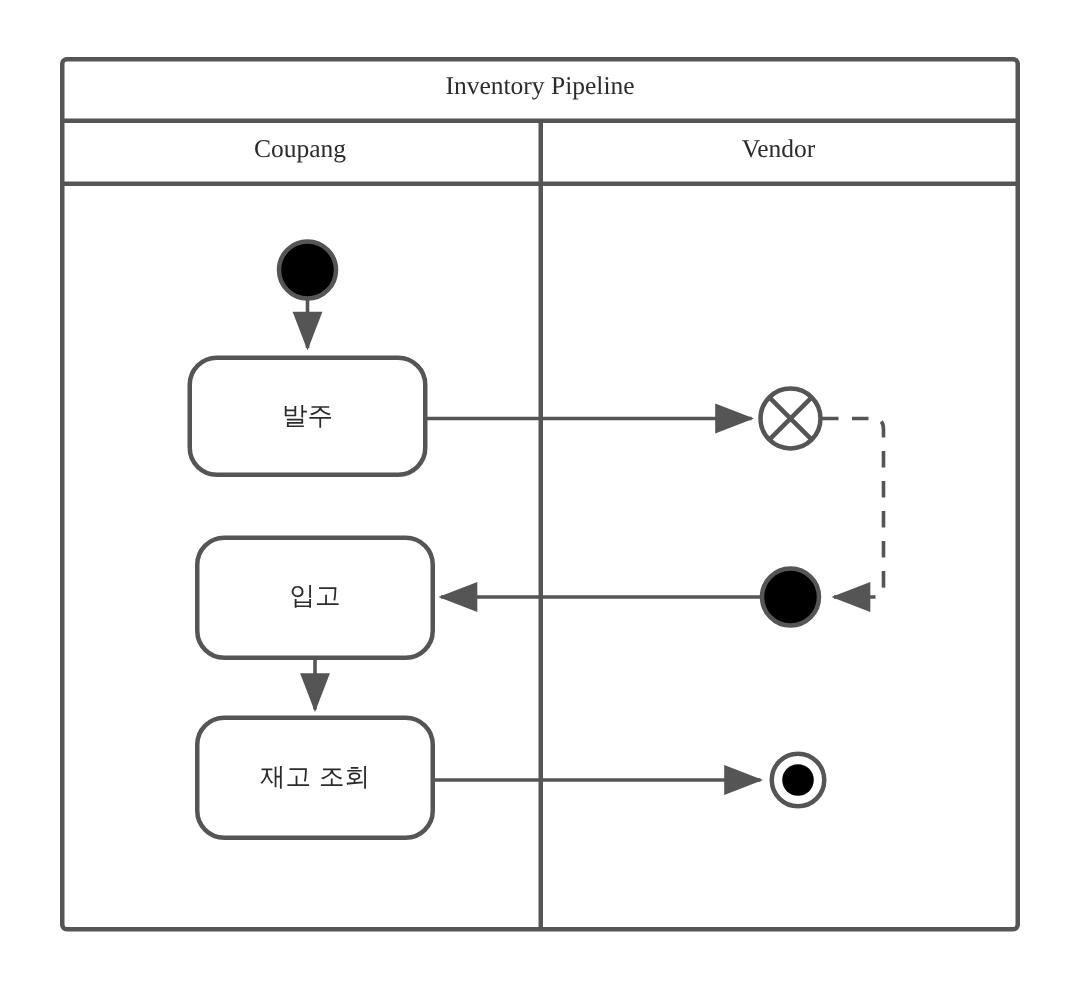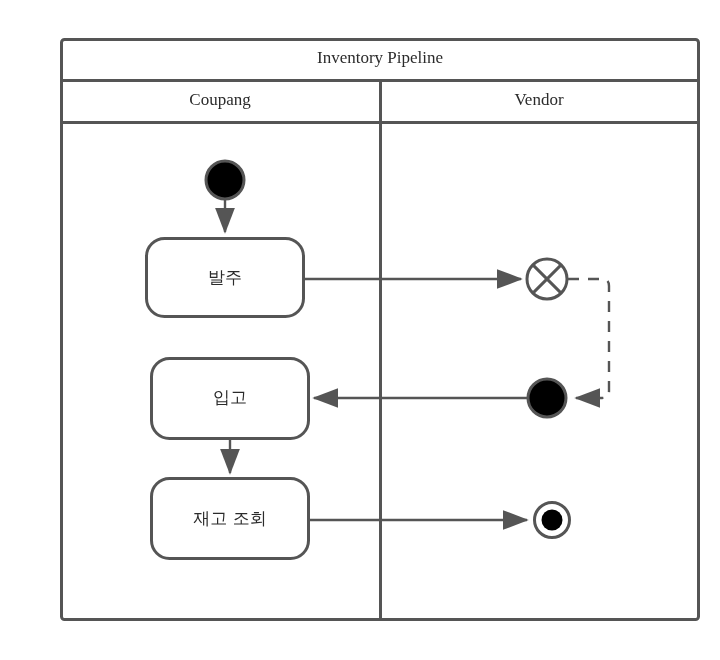--- a/index.html
+++ b/index.html
@@ -13,21 +13,20 @@
     font-family: "Liberation Serif", "DejaVu Serif", serif;
     overflow: hidden;
     position: relative;
   }
   #diagram-root {
     position: absolute;
     left: 0;
     top: 0;
     width: 632px;
     height: 660px;
-    margin-left: 20px;
   }
   svg.canvas {
     display: block;
     width: 720px;
     height: 660px;
   }
   .frame-stroke {
     fill: none;
     stroke: #555555;
     stroke-width: 3;

